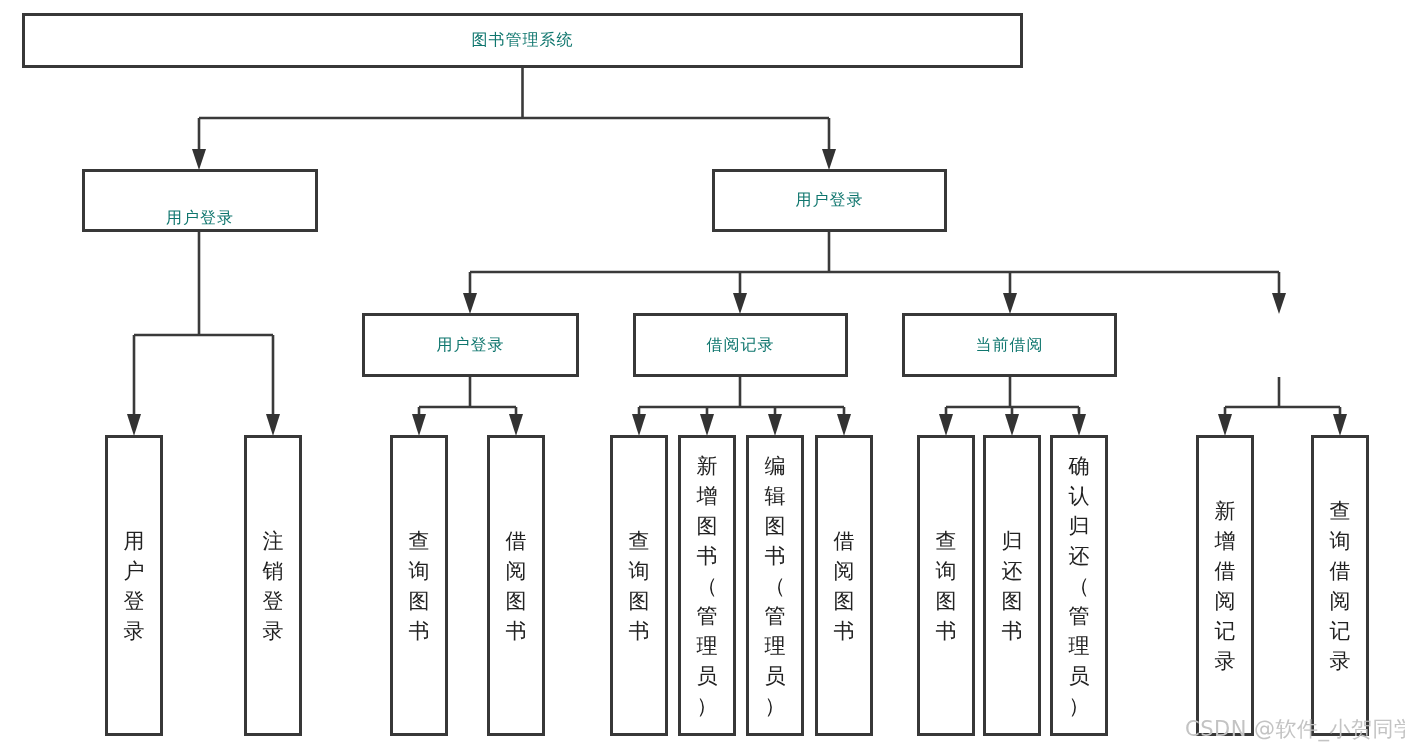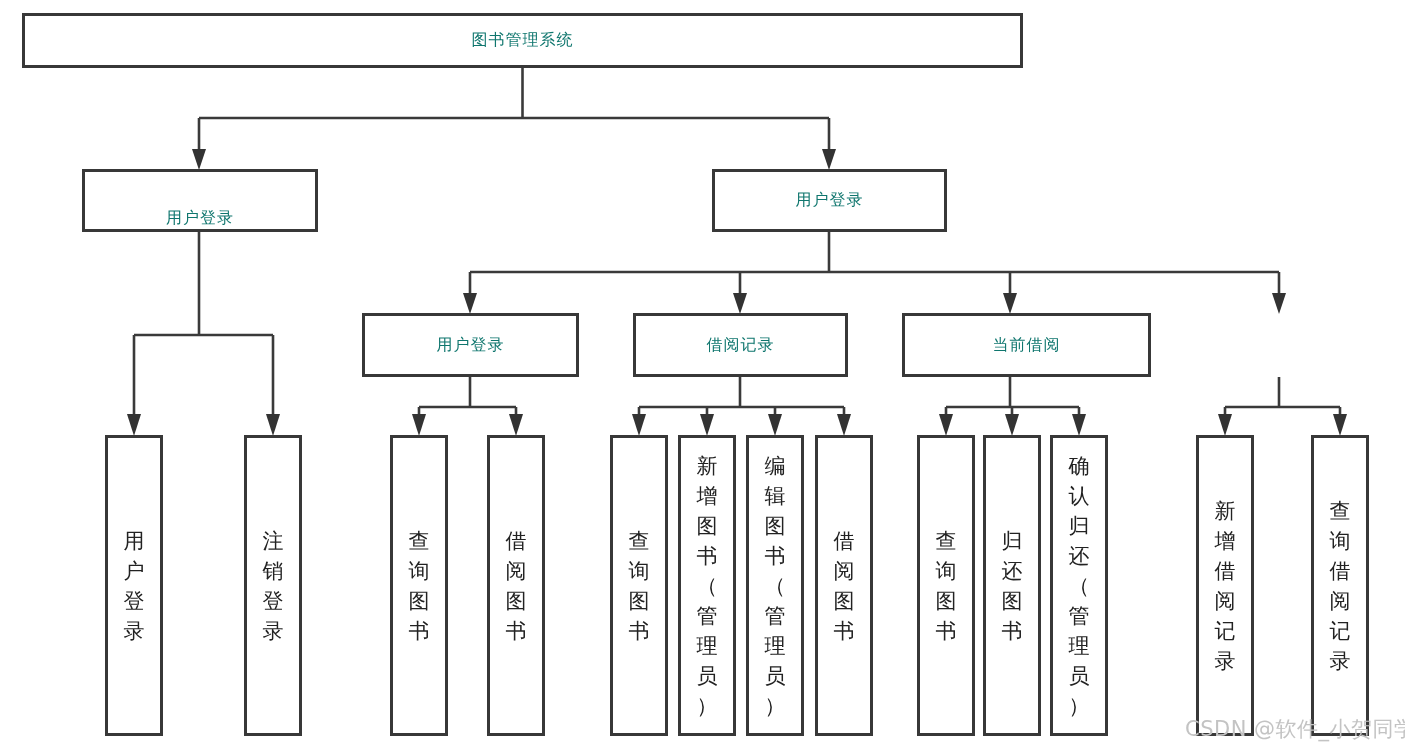--- a/index.html
+++ b/index.html
@@ -149,21 +149,21 @@
   <div class="hbox" style="left:712px; top:169px; width:235px; height:63px;">
     <span class="hlabel">用户登录</span>
   </div>
 
   <div class="hbox" style="left:362px; top:313px; width:217px; height:64px;">
     <span class="hlabel">用户登录</span>
   </div>
   <div class="hbox" style="left:633px; top:313px; width:215px; height:64px;">
     <span class="hlabel">借阅记录</span>
   </div>
-  <div class="hbox" style="left:902px; top:313px; width:249px; height:64px;">
+  <div class="hbox" style="left:902px; top:313px; width:215px; height:64px;">
     <span class="hlabel">当前借阅</span>
   </div>
 
   <div class="leaf" style="left:105px;">
     <div class="vlabel">用
 户
 登
 录</div>
   </div>
   <div class="leaf" style="left:244px;">

